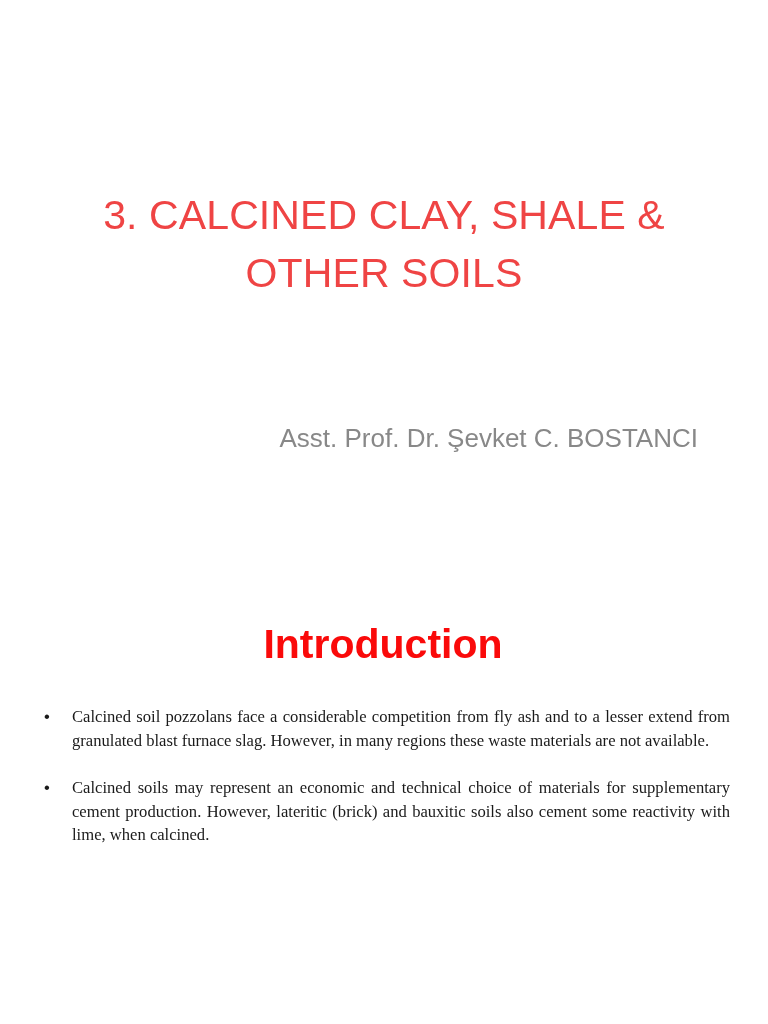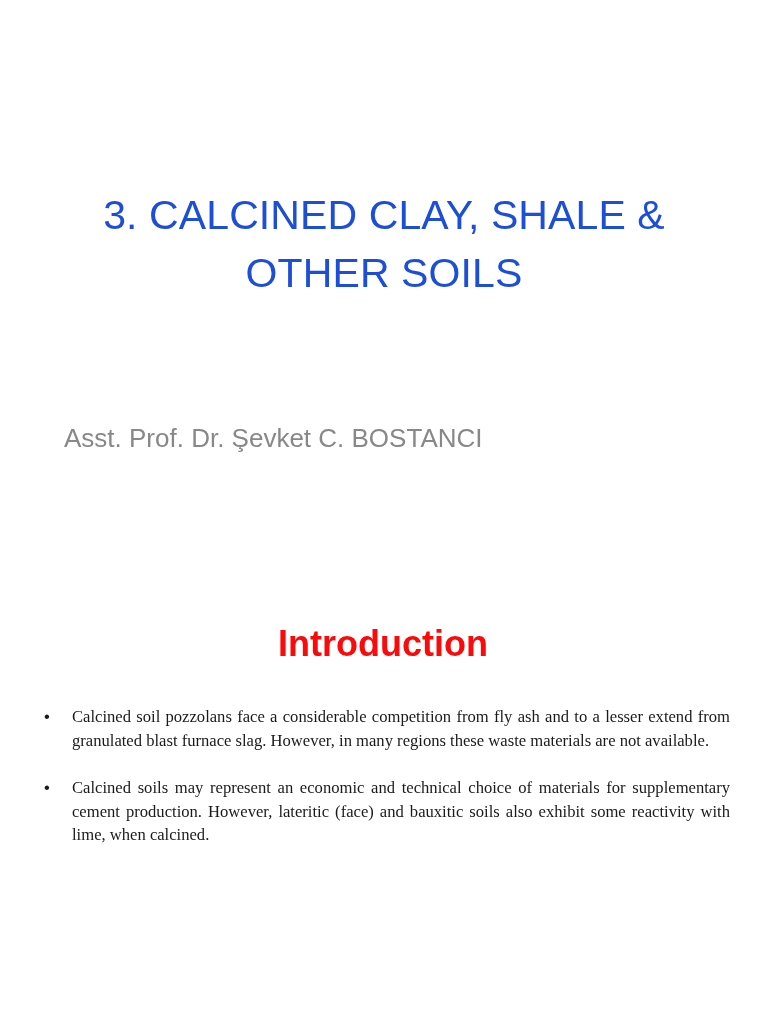--- a/index.html
+++ b/index.html
@@ -25,36 +25,37 @@
 
   
   .title-block {
     position: absolute;
     left: 64px;
     top: 186px;
     width: 640px;
     text-align: center;
   }
   .slide-title {
-    color: #1d4ed8;
+    color: #ef4444;
     font-family: "Liberation Sans", sans-serif;
     font-size: 41px;
     font-weight: 400;
     line-height: 58px;
     letter-spacing: 0.1px;
     margin: 0;
     white-space: pre-line;
   }
 
   
   .author-block {
     position: absolute;
-    left: 64px;
+    left: 50px;
     top: 421px;
     width: 648px;
+    text-align: right;
   }
   .author-line {
     color: #888888;
     font-family: "Liberation Sans", sans-serif;
     font-size: 26px;
     font-weight: 400;
     line-height: 34px;
     margin: 0;
   }
 
@@ -62,21 +63,21 @@
   .section-heading-block {
     position: absolute;
     left: 38px;
     top: 623px;
     width: 690px;
     text-align: center;
   }
   .section-heading {
     color: #FA0A0A;
     font-family: "Liberation Sans", sans-serif;
-    font-size: 36px;
+    font-size: 41px;
     font-weight: 700;
     line-height: 42px;
     margin: 0;
   }
 
   
   .body-block {
     position: absolute;
     left: 38px;
     top: 705px;
@@ -131,18 +132,18 @@
 
   <div class="body-block">
 
     <div class="bullet-item">
       <span class="bullet-marker">•</span>
       <span class="bullet-text">Calcined soil pozzolans face a considerable competition from fly ash and to a lesser extend from granulated blast furnace slag. However, in many regions these waste materials are not available.</span>
     </div>
 
     <div class="bullet-item">
       <span class="bullet-marker">•</span>
-      <span class="bullet-text">Calcined soils may represent an economic and technical choice of materials for supplementary cement production. However, lateritic (face) and bauxitic soils also exhibit some reactivity with lime, when calcined.</span>
+      <span class="bullet-text">Calcined soils may represent an economic and technical choice of materials for supplementary cement production. However, lateritic (brick) and bauxitic soils also cement some reactivity with lime, when calcined.</span>
     </div>
 
   </div>
 
 </div>
 
 </body></html>

